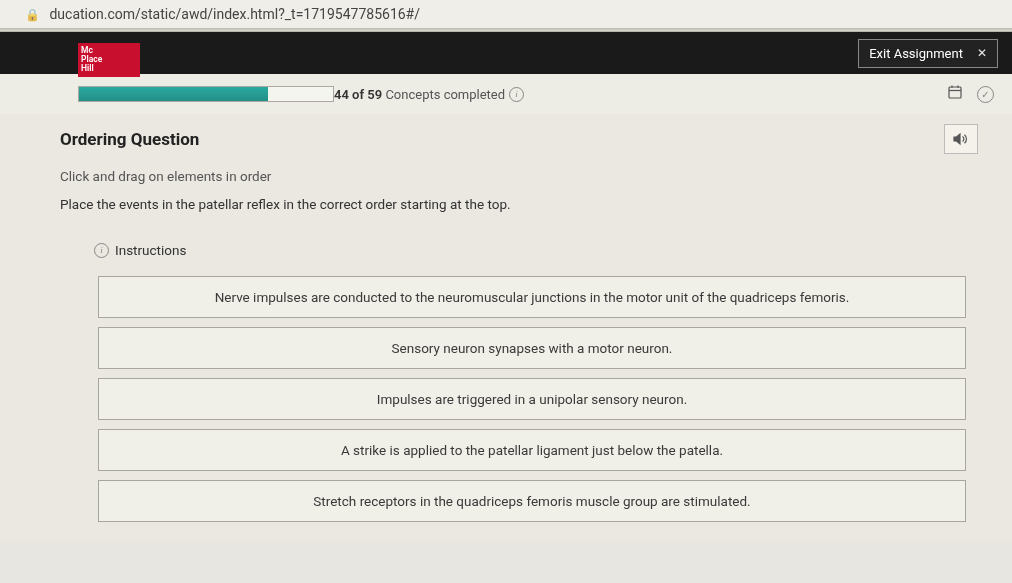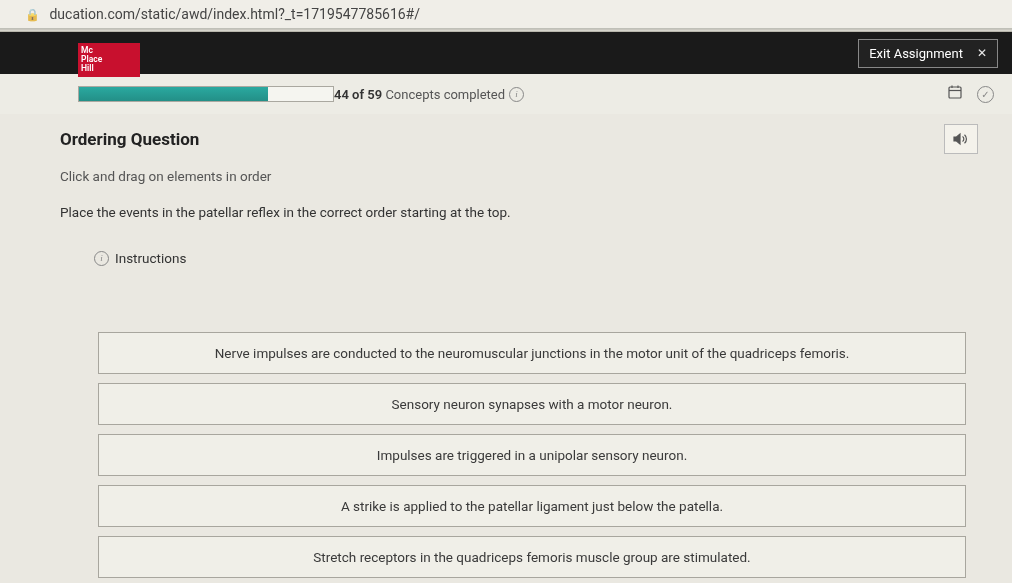--- a/index.html
+++ b/index.html
@@ -130,41 +130,40 @@
       align-items: center;
       justify-content: center;
       font-size: 14px;
       color: #555;
       cursor: pointer;
       margin-right: -2px;
     }
     .subtitle {
       font-size: 13.5px;
       color: #555;
-      margin-bottom: 20px;
+      margin-bottom: 12px;
     }
     .prompt {
       font-size: 13.5px;
       color: #333;
       margin-bottom: 26px;
     }
     .instructions-link {
       display: inline-flex;
       align-items: center;
       gap: 6px;
       font-size: 13.5px;
       color: #333;
       margin-bottom: 18px;
       margin-left: 30px;
       cursor: pointer;
     }
     .answer-list {
       padding-left: 38px;
       padding-right: 10px;
-      margin-top: 48px;
     }
     .answer-item {
       border: 1.5px solid #a8a69e;
       background: #f0efe8;
       padding: 12px 10px;
       margin-bottom: 9px;
       text-align: center;
       font-size: 13.5px;
       color: #3a3a3a;
       cursor: grab;

